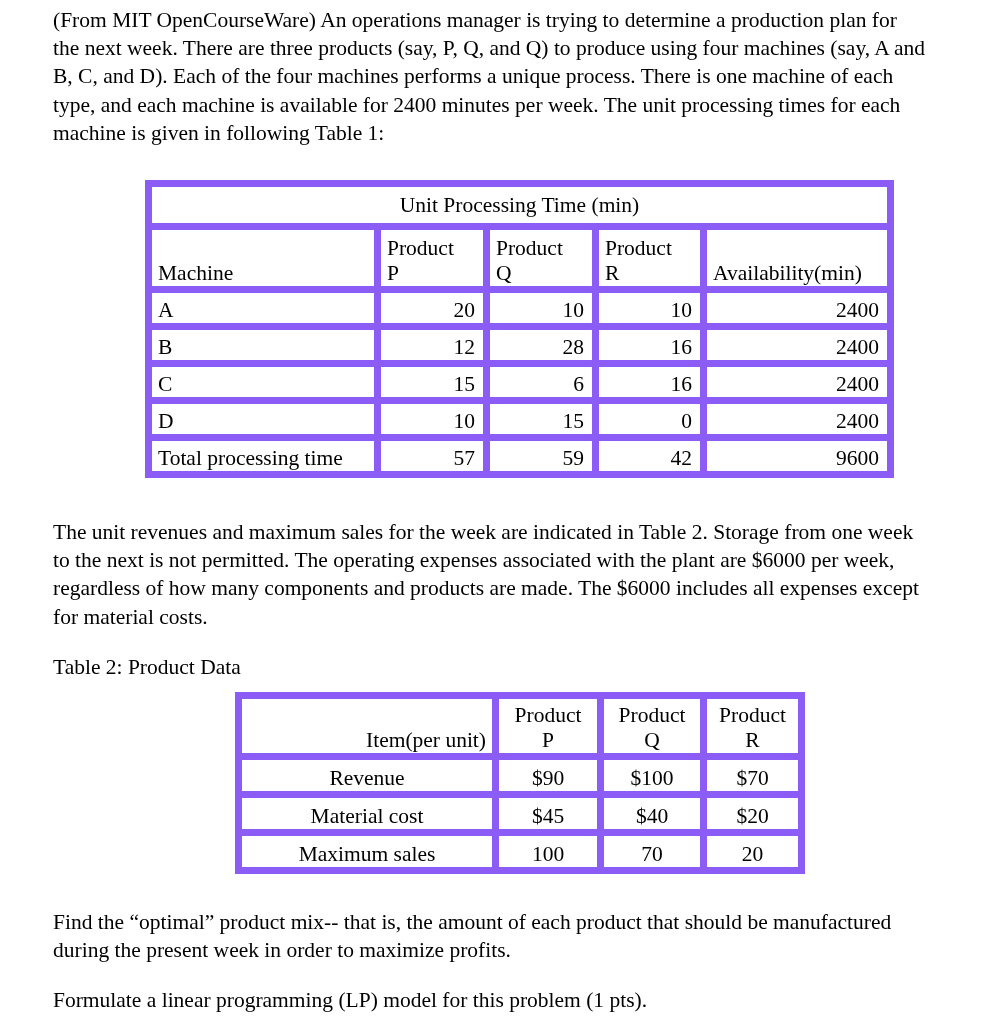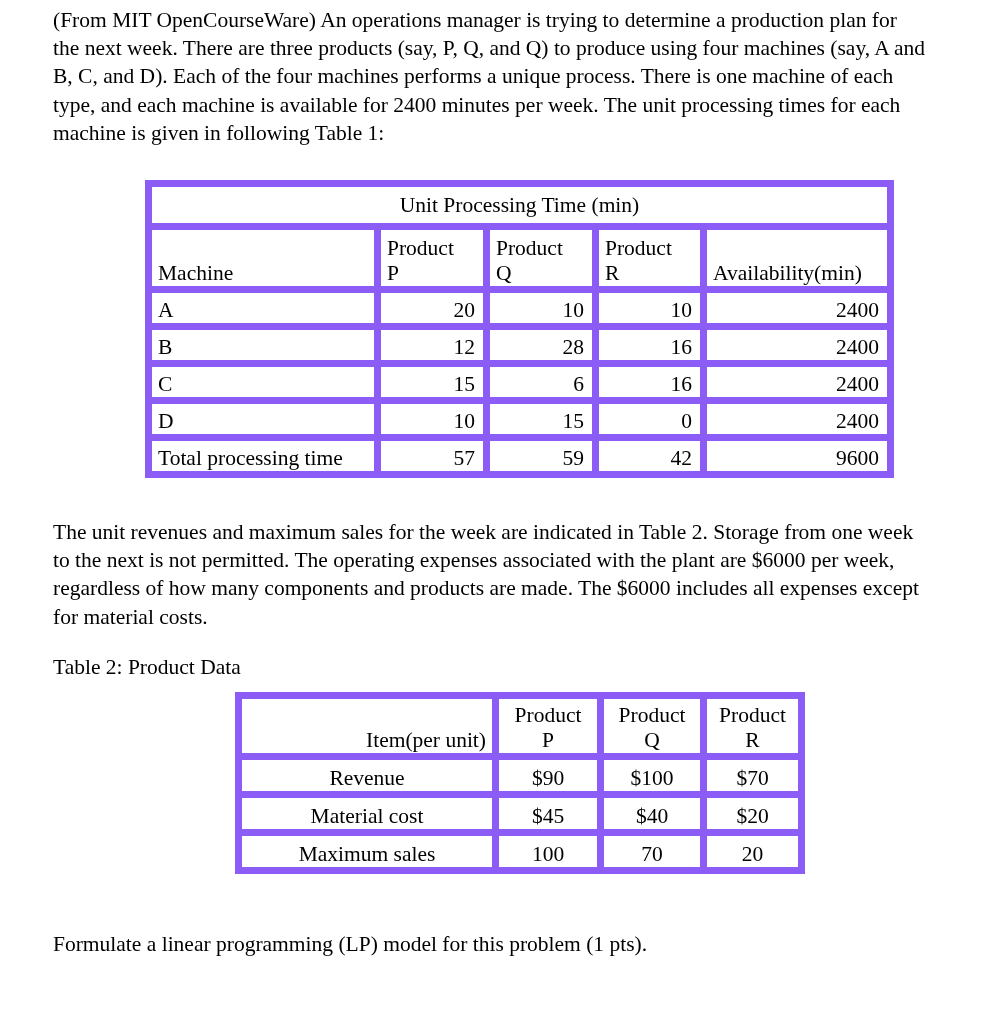--- a/index.html
+++ b/index.html
@@ -233,18 +233,19 @@
           <td>100</td>
           <td>70</td>
           <td>20</td>
         </tr>
       </tbody>
     </table>
   </div>
 
   <div class="spacer-lg"></div>
 
+  <p class="para">Find the “optimal” product mix-- that is, the amount of each product that should be manufactured during the present week in order to maximize profits.</p>
 
   <div class="spacer-md"></div>
 
   <p class="para">Formulate a linear programming (LP) model for this problem (1 pts).</p>
 
 </div>
 
 </body></html>

